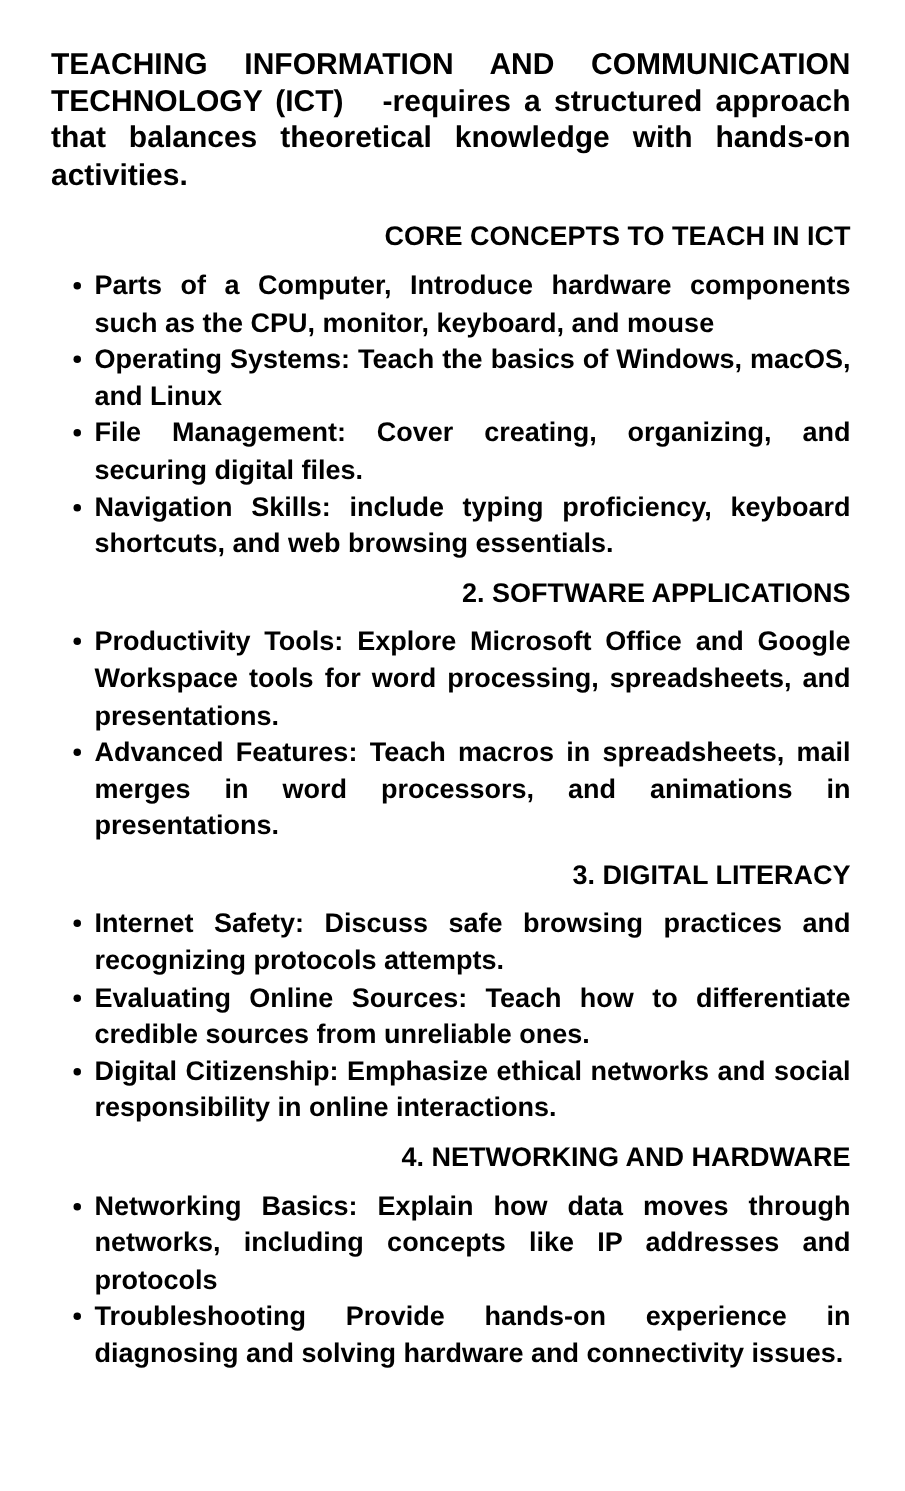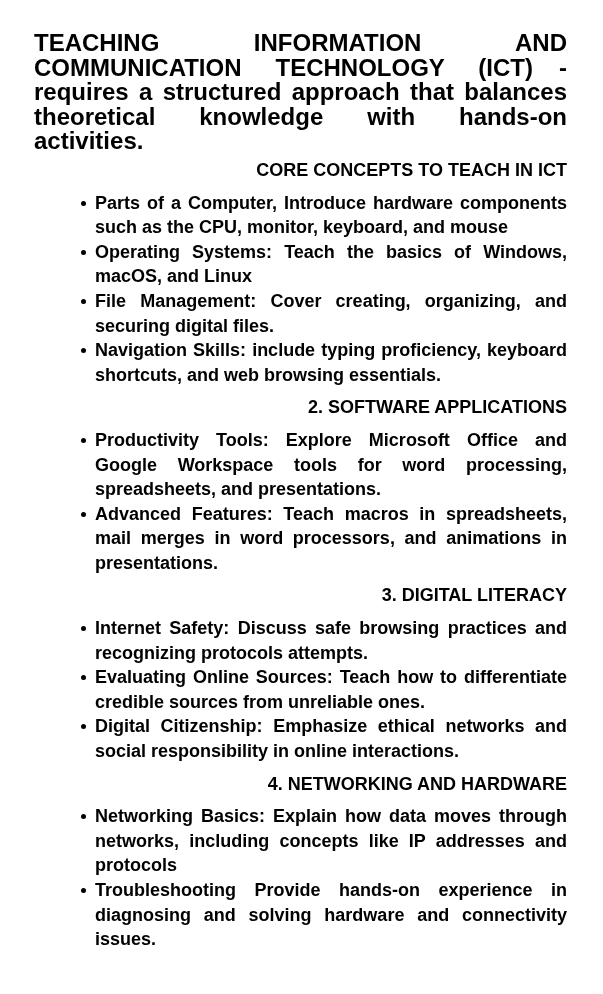--- a/index.html
+++ b/index.html
@@ -17,22 +17,22 @@
     -webkit-font-smoothing: antialiased;
   }
   .page {
     box-sizing: border-box;
     width: 603px;
     height: 994px;
     padding: 31px 36px 0 34px;
     background: #ffffff;
   }
   .intro {
-    margin: 0 0 4px 0;
-    font-size: 24px;
+    margin: 0 0 16px 0;
+    font-size: 20px;
     line-height: 24.6px;
     text-align: justify;
     text-align-last: justify;
   }
   .tab-spacer {
     display: inline-block;
     width: 26px;
     height: 1px;
   }
   .heading {
@@ -45,21 +45,20 @@
   ul.bullets {
     list-style: none;
     margin: 0 0 8px 0;
     padding: 0 0 0 29px;
   }
   ul.bullets li {
     position: relative;
     font-size: 18px;
     line-height: 24.6px;
     text-align: justify;
-    margin-left: 32px;
   }
   ul.bullets li::before {
     content: "";
     position: absolute;
     left: -14px;
     top: 10px;
     width: 5px;
     height: 5px;
     border-radius: 50%;
     background: #000000;

